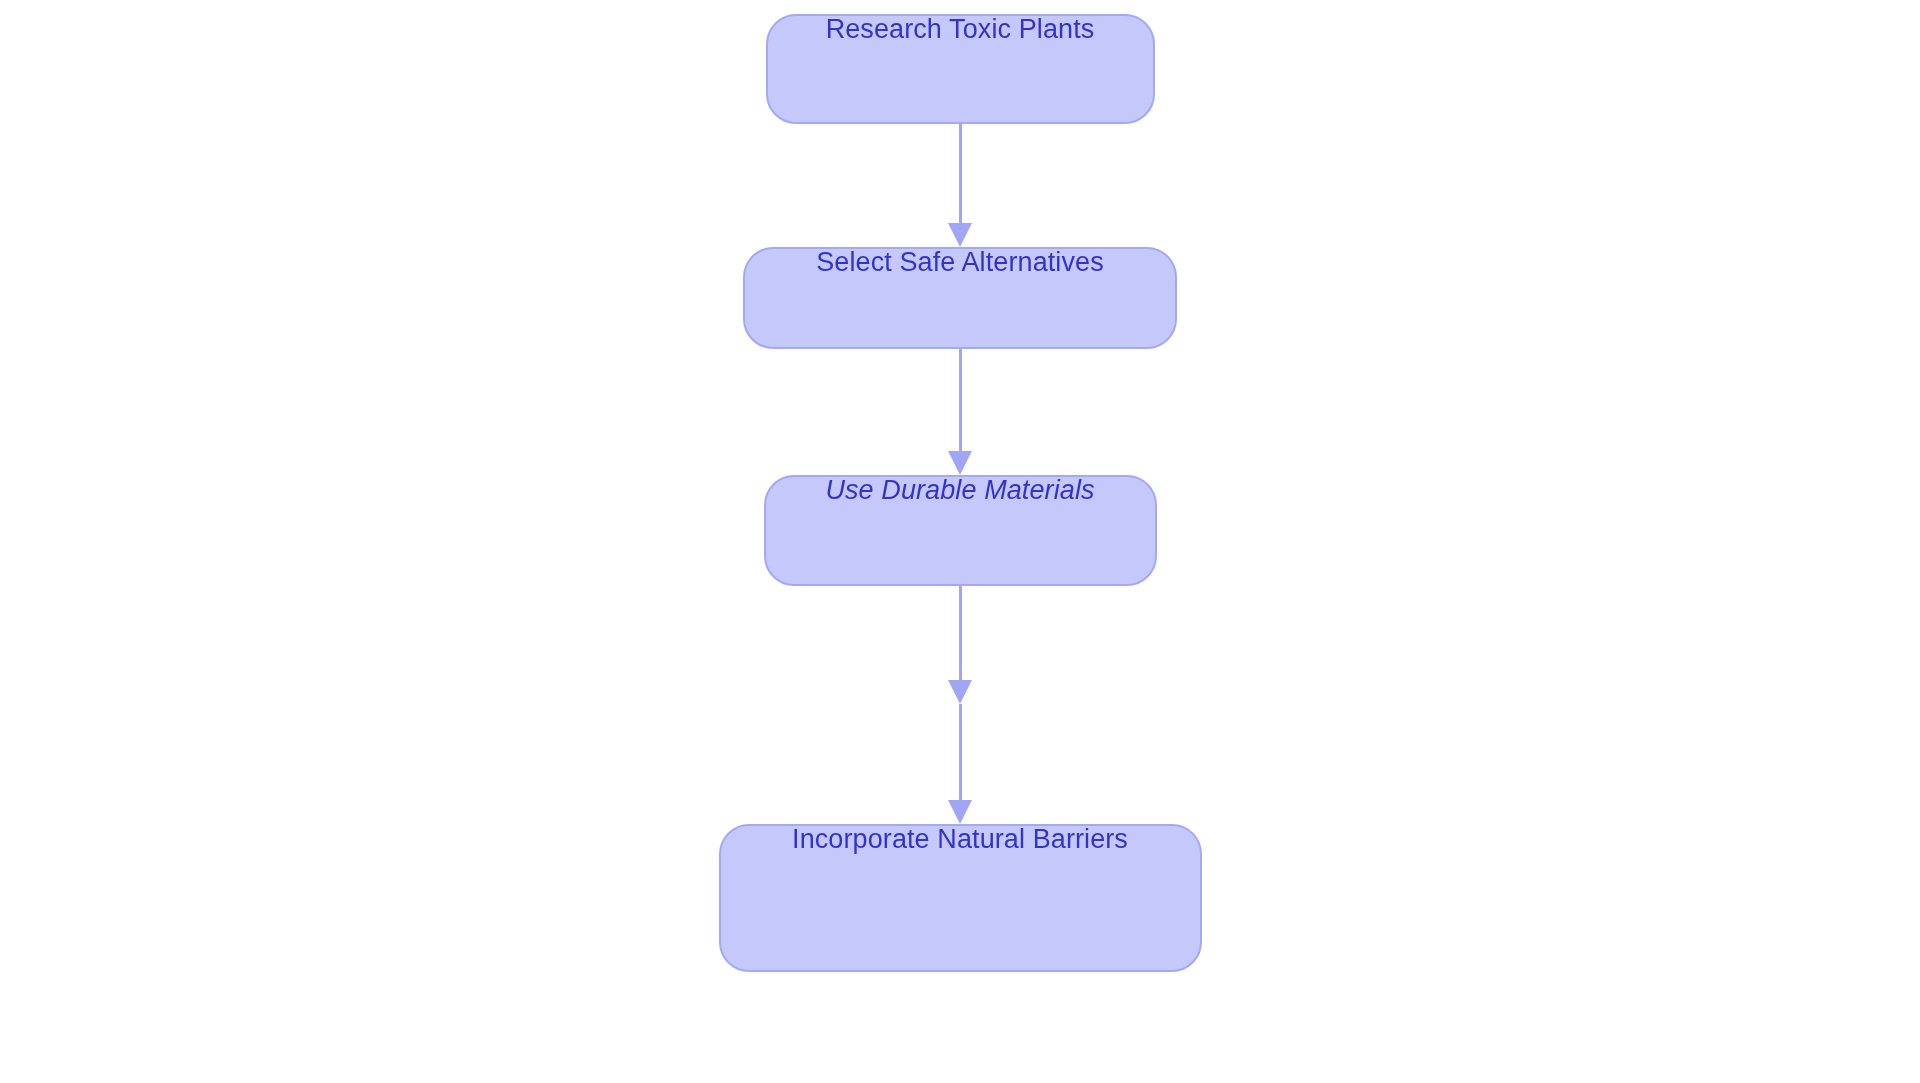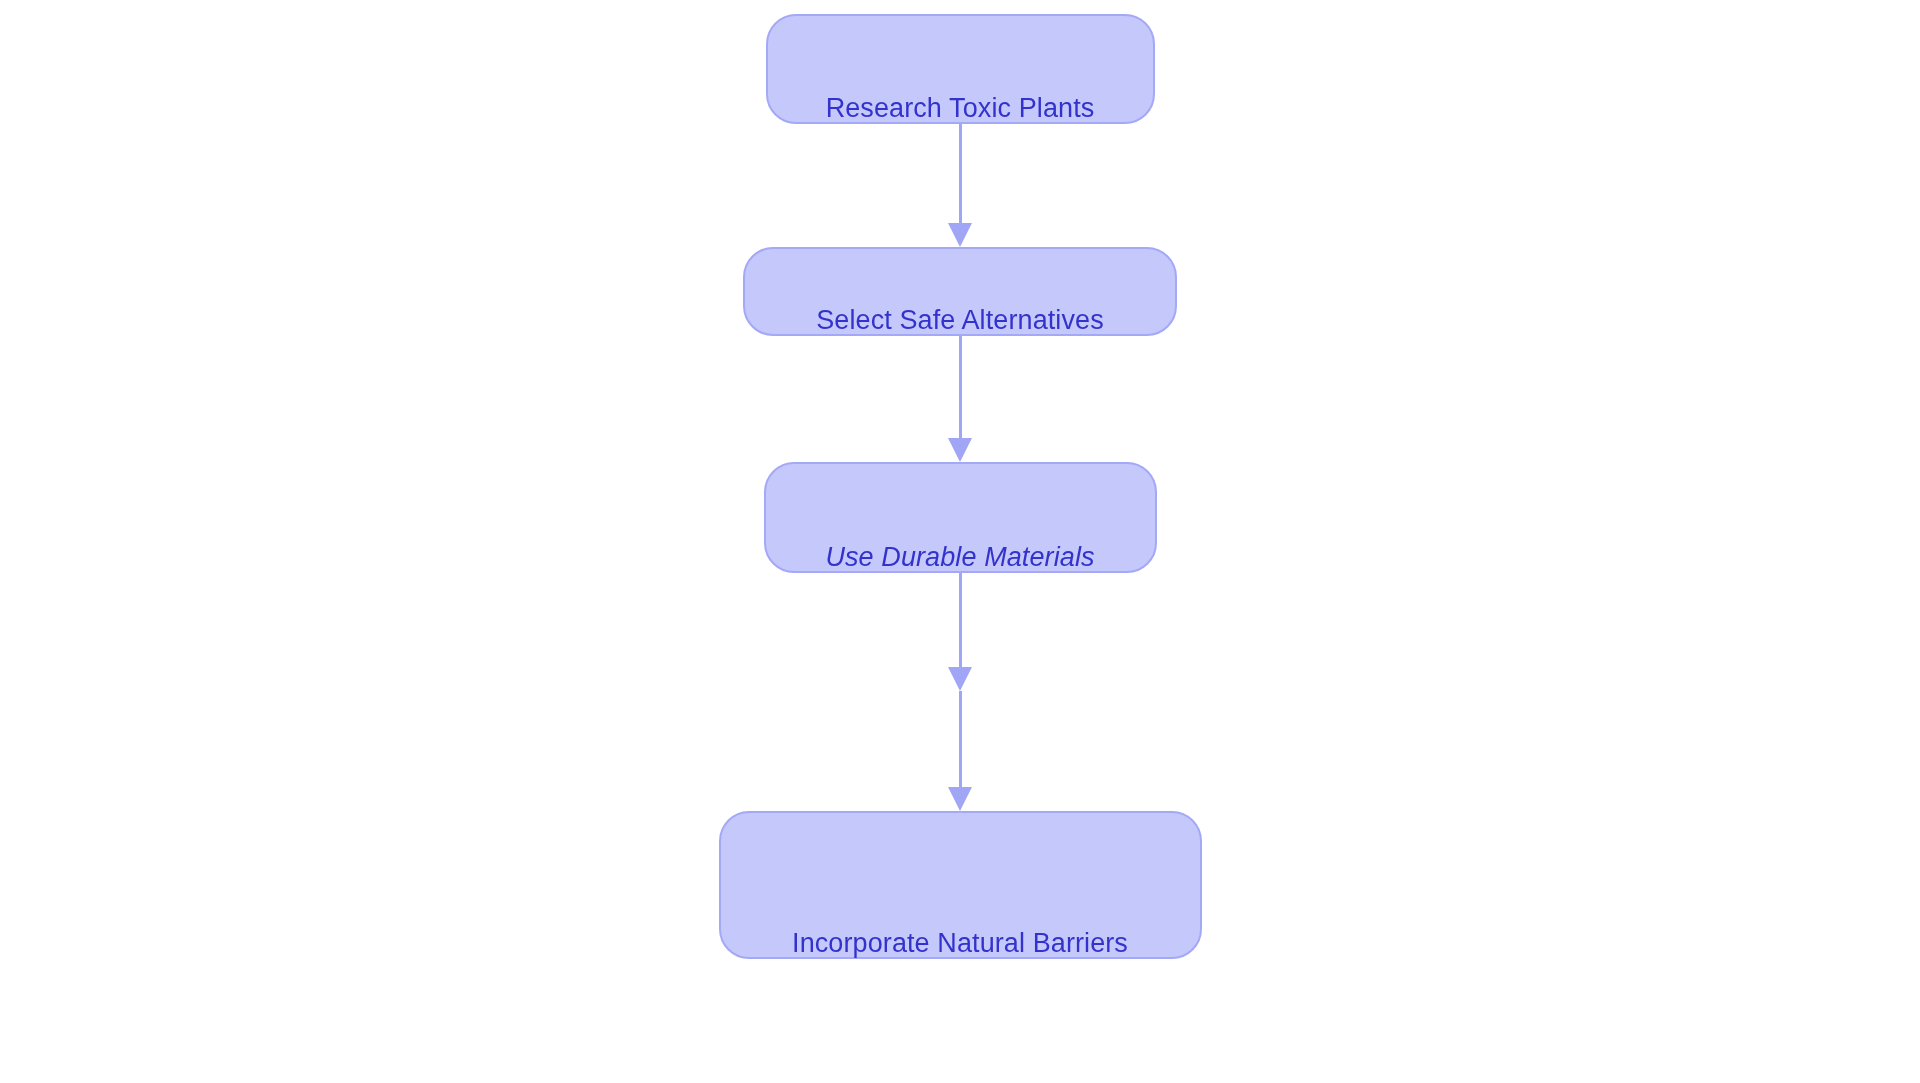--- a/index.html
+++ b/index.html
@@ -29,42 +29,42 @@
     height: 1083px;
     display: flex;
     flex-direction: column;
     align-items: center;
   }
 
   .node {
     position: relative;
     box-sizing: border-box;
     display: flex;
-    align-items: flex-end;
+    align-items: flex-start;
     justify-content: center;
     background: #c5c8fb;
     border: 2px solid #a3a8f7;
     border-radius: 30px;
     height: 110px;
     padding: 0 46px;
     flex: 0 0 auto;
   }
 
   .node-label {
     font-family: "Liberation Sans", sans-serif;
     font-size: 27px;
     line-height: 1;
     color: #3333cc;
     white-space: nowrap;
     letter-spacing: 0.1px;
   }
 
   
   .node-0 { margin-top: 14px;  min-width: 389px; height: 110px; }
-  .node-1 { min-width: 434px;  height: 89px; }
+  .node-1 { min-width: 434px;  height: 102px; }
   .node-2 { min-width: 393px;  height: 111px; font-style: italic; }
   .node-3 { min-width: 555px;  height: 120px; }
   .node-4 { min-width: 483px;  height: 148px; }
 
   
   .connector {
     position: relative;
     width: 24px;
     flex: 0 0 auto;
     display: flex;

